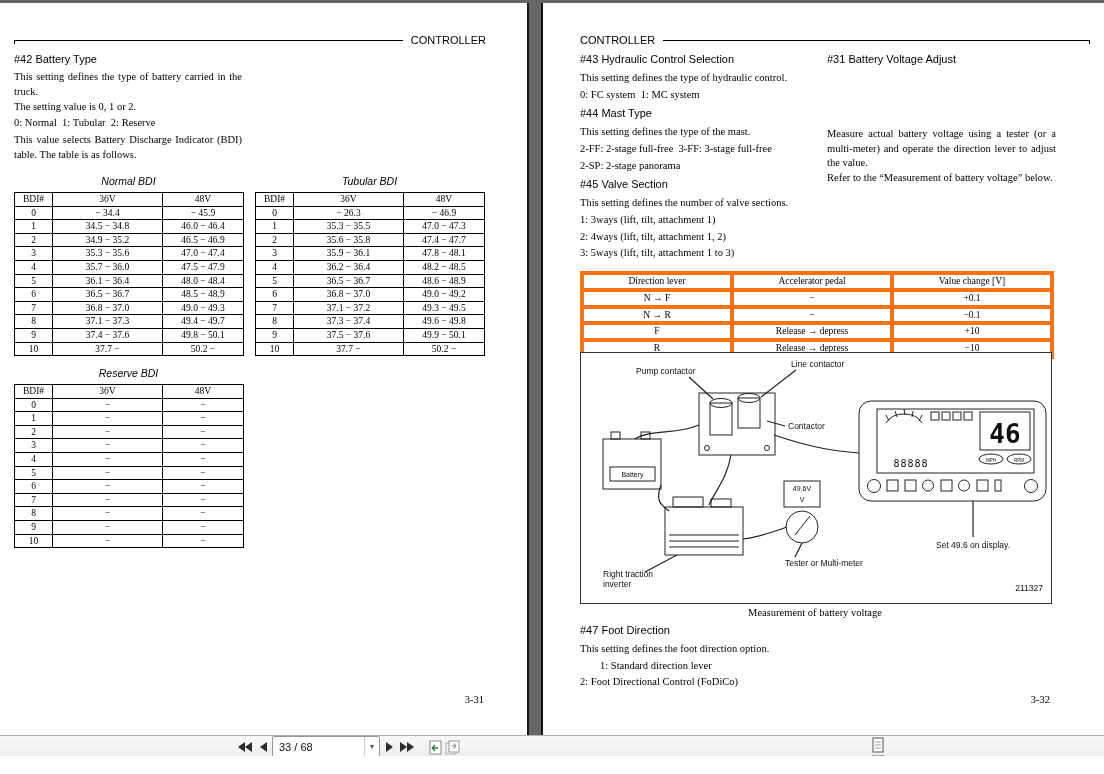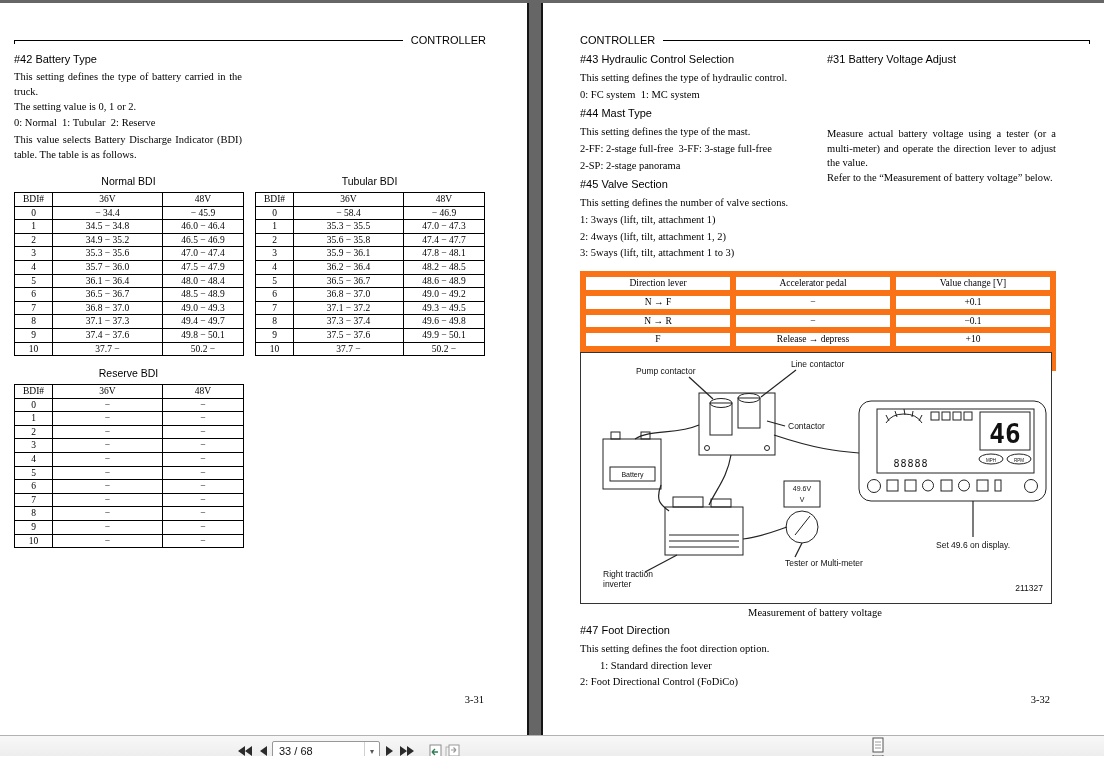--- a/index.html
+++ b/index.html
@@ -9,39 +9,39 @@
   .page-left{left:0;width:527px;border-right:2px solid #151515;}
   .page-right{left:541px;width:563px;border-left:2px solid #151515;}
   .hd-row{position:absolute;display:flex;align-items:center;font-family:"Liberation Sans",sans-serif;font-size:11px;color:#000;}
   .hline{flex:1;height:1px;background:#000;position:relative;}
   .hline.tick-left::before{content:'';position:absolute;left:0;top:0;width:1px;height:4px;background:#000;}
   .hline.tick-right::after{content:'';position:absolute;right:0;top:0;width:1px;height:4px;background:#000;}
   .abs{position:absolute;}
   .h-title{font-family:"Liberation Sans",sans-serif;font-size:11px;color:#000;}
   .body-txt{font-family:"Liberation Serif",serif;font-size:10.5px;line-height:14.5px;color:#000;text-align:justify;}
   .opt{white-space:pre-wrap;text-align:left;}
-  .tbl-caption{font-family:"Liberation Sans",sans-serif;font-size:10.5px;text-align:center;color:#000;}
+  .tbl-caption{font-family:"Liberation Sans",sans-serif;font-size:10.5px;text-align:center;color:#000;font-style:italic;}
   table.bdi{border-collapse:collapse;table-layout:fixed;font-family:"Liberation Serif",serif;font-size:9.5px;color:#000;}
   table.bdi td{border:1px solid #000;height:12.6px;line-height:12.6px;text-align:center;padding:0;overflow:hidden;}
   table.vct{border-collapse:collapse;table-layout:fixed;font-family:"Liberation Serif",serif;font-size:9.5px;color:#000;}
-  table.vct td{border:6px solid #f97316;height:12.8px;line-height:12.8px;text-align:center;padding:0;overflow:hidden;}
+  table.vct td{border:4px solid #f97316;height:12.8px;line-height:12.8px;text-align:center;padding:0;overflow:hidden;}
   .pagenum{font-family:"Liberation Serif",serif;font-size:10.5px;text-align:right;color:#000;}
   .fig-box{position:absolute;border:1px solid #333;background:#fff;}
   .fig-caption{font-family:"Liberation Serif",serif;font-size:10.5px;text-align:center;color:#000;}
   
   .part{fill:none;stroke:#222;stroke-width:1;}
   .wire{fill:none;stroke:#222;stroke-width:1.2;}
   .dlabel{font-family:"Liberation Sans",sans-serif;font-size:8.5px;fill:#111;}
   .tiny{font-size:7px;}
   .micro{font-size:4.5px;}
   .seg-big{font-family:"DejaVu Sans Mono",monospace;font-size:26px;font-weight:bold;fill:#111;}
   .seg-small{font-family:"DejaVu Sans Mono",monospace;font-size:10px;letter-spacing:1px;fill:#111;}
   
   .toolbar{position:absolute;left:0;right:0;top:735px;height:30px;background:linear-gradient(#f8f8f8,#e8e8e8);border-top:1px solid #b2b2b2;}
-  .nav{position:absolute;left:236px;top:0;height:100%;display:flex;align-items:center;}
+  .nav{position:absolute;left:236px;top:0;height:100%;display:flex;align-items:flex-start;}
   .tbtn{display:flex;align-items:center;justify-content:center;min-width:18px;height:22px;background:none;border:none;padding:0;cursor:pointer;}
   .pagebox{display:flex;align-items:center;width:106px;height:19px;background:#fff;border:1px solid #979797;border-radius:2px;font-family:"Liberation Sans",sans-serif;font-size:11px;color:#111;}
   .pagebox .val{flex:1;padding-left:6px;}
   .pagebox .caret{width:14px;text-align:center;color:#555;font-size:8px;border-left:1px solid #d0d0d0;height:100%;display:flex;align-items:center;justify-content:center;}
   .views{position:absolute;left:852px;top:0;height:100%;display:flex;align-items:center;flex-direction:column;}
   .vbtn{display:flex;align-items:center;justify-content:center;width:20px;height:22px;background:none;border:1px solid transparent;padding:0;margin-right:3px;cursor:pointer;}
   .vbtn.active{background:#d5e6f7;border:1px solid #8db4dd;border-radius:2px;}
   .zoomtxt{font-family:"Liberation Sans",sans-serif;font-size:11px;color:#1a1a1a;margin-left:18px;}
   .zcaret{font-size:8px;color:#555;margin-left:26px;}
   .zbtn{background:none;border:none;padding:0;margin-left:22px;display:flex;align-items:center;cursor:pointer;}
@@ -145,21 +145,21 @@
             <col style="width:81px">
           </colgroup>
         <tbody>
           <tr>
               <td>BDI#</td>
               <td>36V</td>
               <td>48V</td>
             </tr>
         <tr>
               <td>0</td>
-              <td>− 58.4</td>
+              <td>− 26.3</td>
               <td>− 46.9</td>
             </tr>
             <tr>
               <td>1</td>
               <td>35.3 − 35.5</td>
               <td>47.0 − 47.3</td>
             </tr>
             <tr>
               <td>2</td>
               <td>35.6 − 35.8</td>

